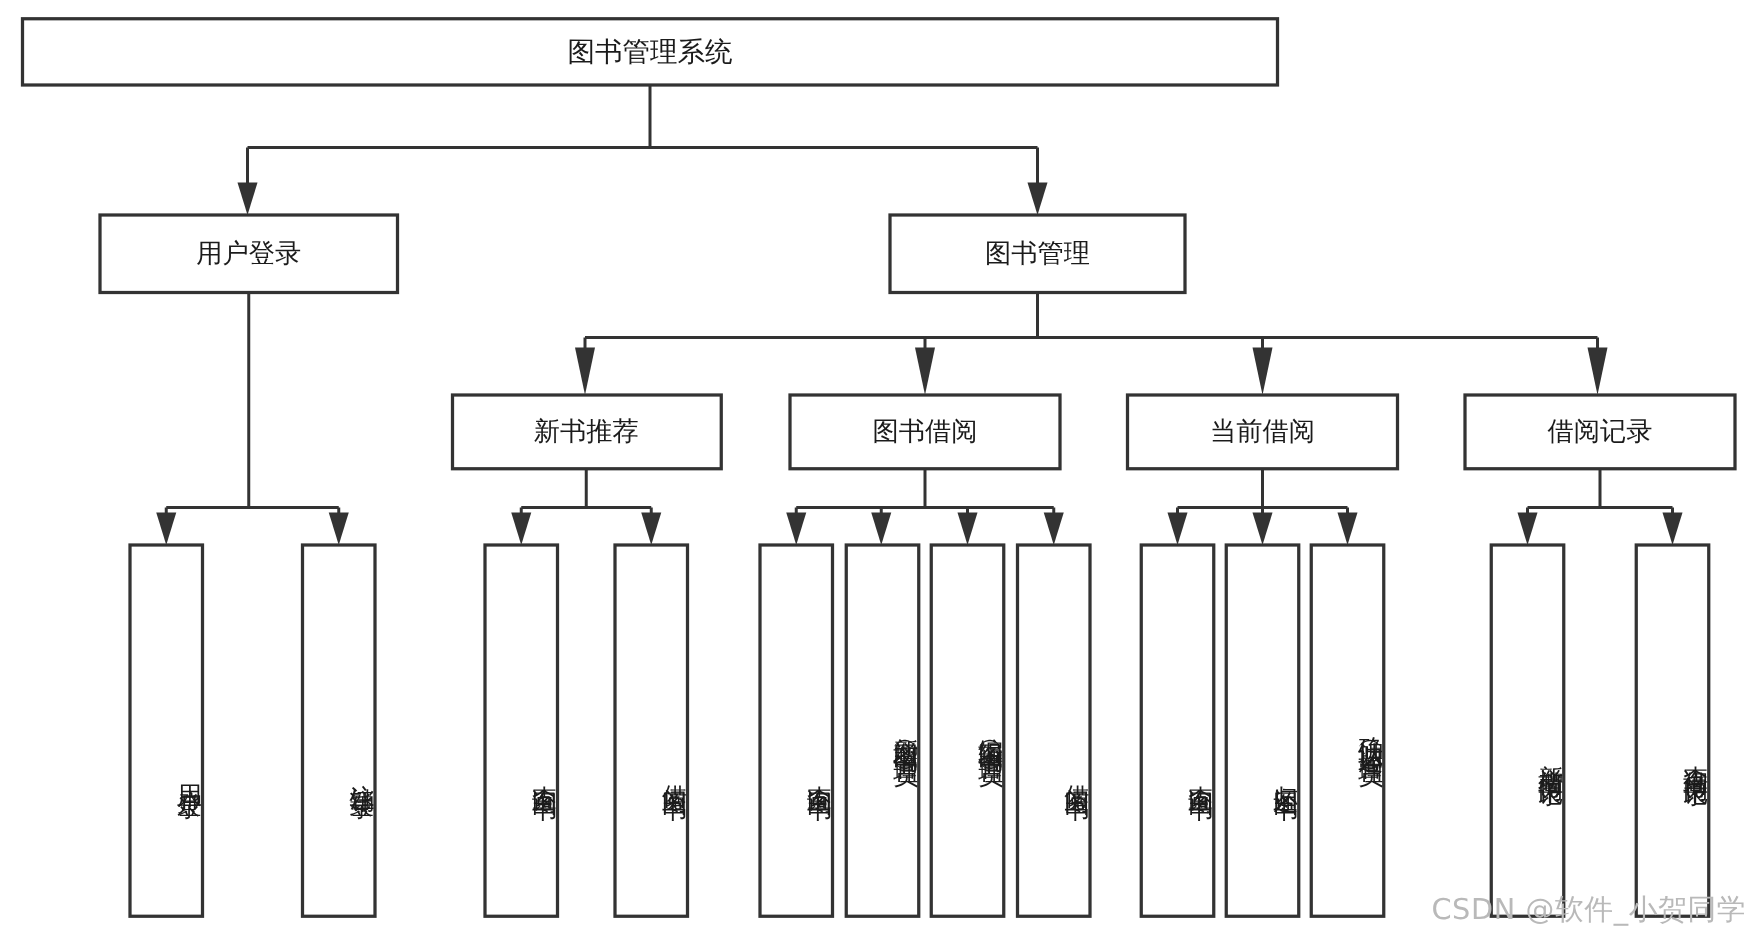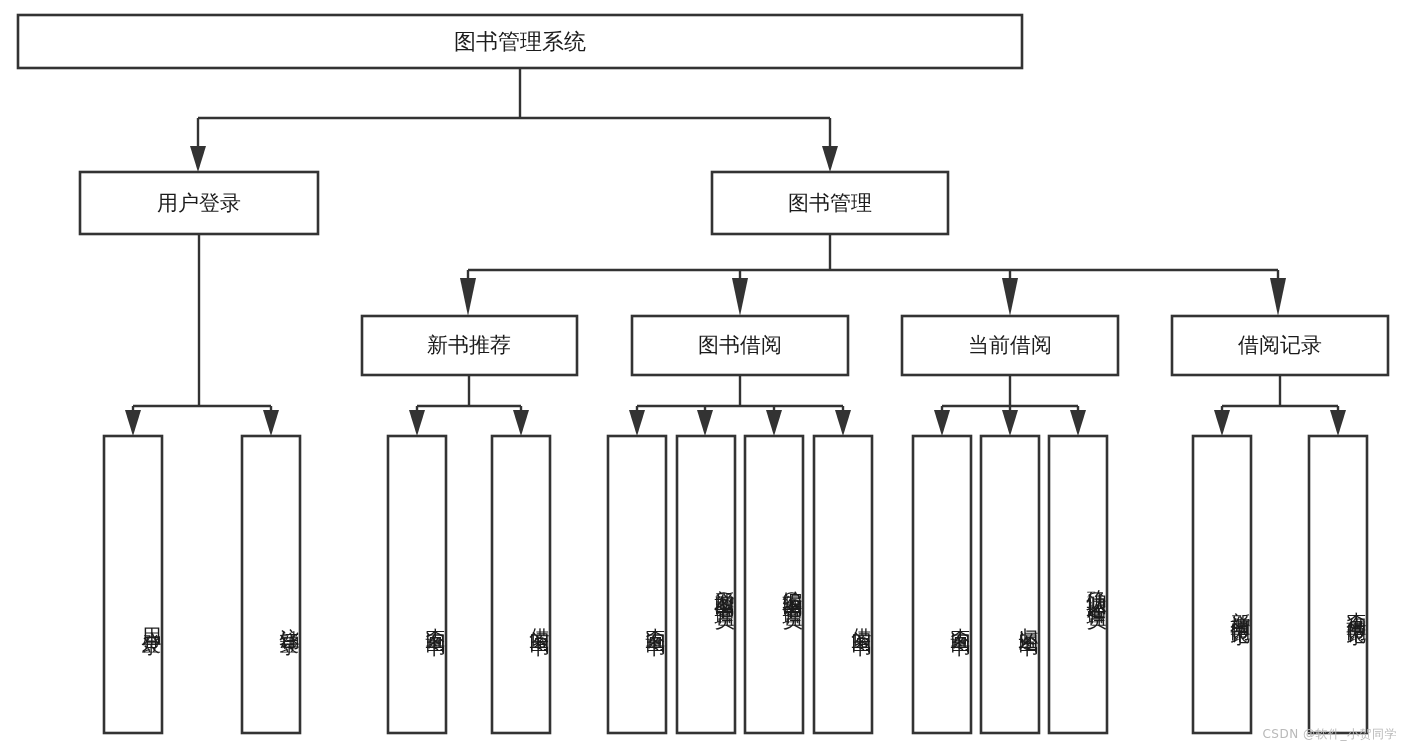--- a/index.html
+++ b/index.html
@@ -71,21 +71,21 @@
     display: flex;
     align-items: flex-start;
     justify-content: center;
     pointer-events: none;
   }
   .watermark {
     position: absolute;
     right: 8px;
     bottom: 4px;
     font-family: "DejaVu Sans", "Liberation Sans", sans-serif;
-    font-size: 12px;
+    font-size: 23px;
     color: #b9b9b9;
     letter-spacing: 0.5px;
     white-space: nowrap;
   }
 </style>
 </head>
 <body>
 
 <div id="diagram-root">
 

